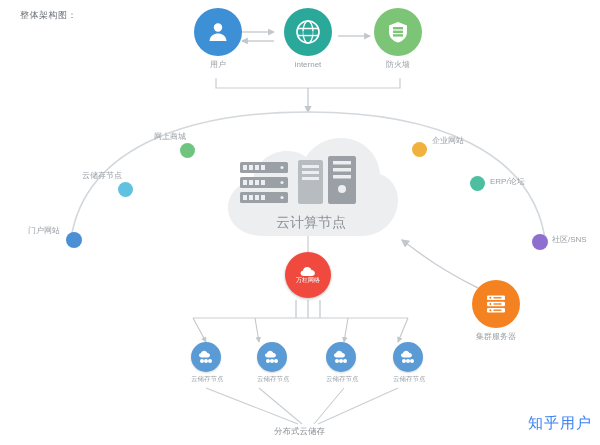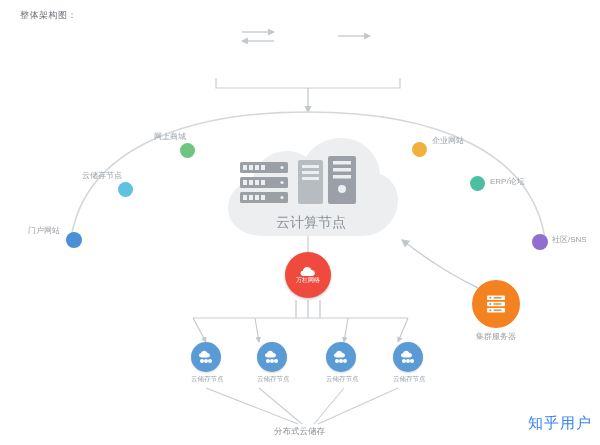--- a/index.html
+++ b/index.html
@@ -127,22 +127,53 @@
     <rect x="4" y="9" width="17" height="3" fill="#eceef0"></rect>
     <rect x="4" y="15" width="17" height="3" fill="#eceef0"></rect>
     <rect x="4" y="21" width="17" height="3" fill="#eceef0"></rect>
     <rect x="35" y="5" width="18" height="3.5" fill="#eceef0"></rect>
     <rect x="35" y="12" width="18" height="3.5" fill="#eceef0"></rect>
     <rect x="35" y="19" width="18" height="3.5" fill="#eceef0"></rect>
     <circle cx="44" cy="33" r="4" fill="#eceef0"></circle>
   </svg>
   <div class="cloudlabel" style="left:268px;top:214px;">云计算节点</div>
 
-
-
+  <div class="node" style="left:186px;top:8px;width:48px;">
+    <div class="circle" style="width:48px;height:48px;background:#3d8fd6;">
+      <svg width="24" height="24" viewBox="0 0 24 24">
+          <circle cx="12" cy="7.5" r="4.2" fill="#fff"></circle>
+          <path d="M3.5,21 C4,15.5 8,13.5 12,13.5 C16,13.5 20,15.5 20.5,21 Z" fill="#fff"></path>
+        </svg>
+    </div>
+    <div class="lbl toplbl">用户</div>
+  </div>
+
+  <div class="node" style="left:276px;top:8px;width:48px;">
+    <div class="circle" style="width:48px;height:48px;background:#2aa89a;">
+      <svg width="26" height="26" viewBox="0 0 26 26">
+        <circle cx="13" cy="13" r="11" fill="none" stroke="#fff" stroke-width="1.6"></circle>
+        <ellipse cx="13" cy="13" rx="5" ry="11" fill="none" stroke="#fff" stroke-width="1.3"></ellipse>
+        <path d="M2.4,9.5 H23.6 M2.4,16.5 H23.6" stroke="#fff" stroke-width="1.3"></path>
+        <text x="13" y="16" font-size="7" fill="#2aa89a" text-anchor="middle" font-family="Liberation Sans, sans-serif">www</text>
+      </svg>
+    </div>
+    <div class="lbl toplbl">internet</div>
+  </div>
+
+  <div class="node" style="left:366px;top:8px;width:48px;">
+    <div class="circle" style="width:48px;height:48px;background:#7cc576;">
+      <svg width="24" height="24" viewBox="0 0 24 24">
+        <path d="M12,2 L21,5.5 V12 C21,17.5 16.8,21.3 12,22.5 C7.2,21.3 3,17.5 3,12 V5.5 Z" fill="#fff"></path>
+        <rect x="7" y="7" width="10" height="2.4" fill="#7cc576"></rect>
+        <rect x="7" y="10.6" width="10" height="2.4" fill="#7cc576"></rect>
+        <rect x="7" y="14.2" width="10" height="2.4" fill="#7cc576"></rect>
+      </svg>
+    </div>
+    <div class="lbl toplbl">防火墙</div>
+  </div>
 
   <div class="dot" style="left:172px;top:143px;width:15px;height:15px;background:#6fc47f;"></div>
   <div class="sidelbl" style="left:136px;top:131px;padding-left:10px;">网上商城</div>
 
   <div class="dot" style="left:110px;top:182px;width:15px;height:15px;background:#5ec2e0;"></div>
   <div class="sidelbl" style="left:74px;top:170px;">云储存节点</div>
 
   <div class="dot" style="left:58px;top:232px;width:16px;height:16px;background:#4b8fd4;"></div>
   <div class="sidelbl" style="left:20px;top:225px;font-family:Liberation Serif, serif;">门户网站</div>
 

